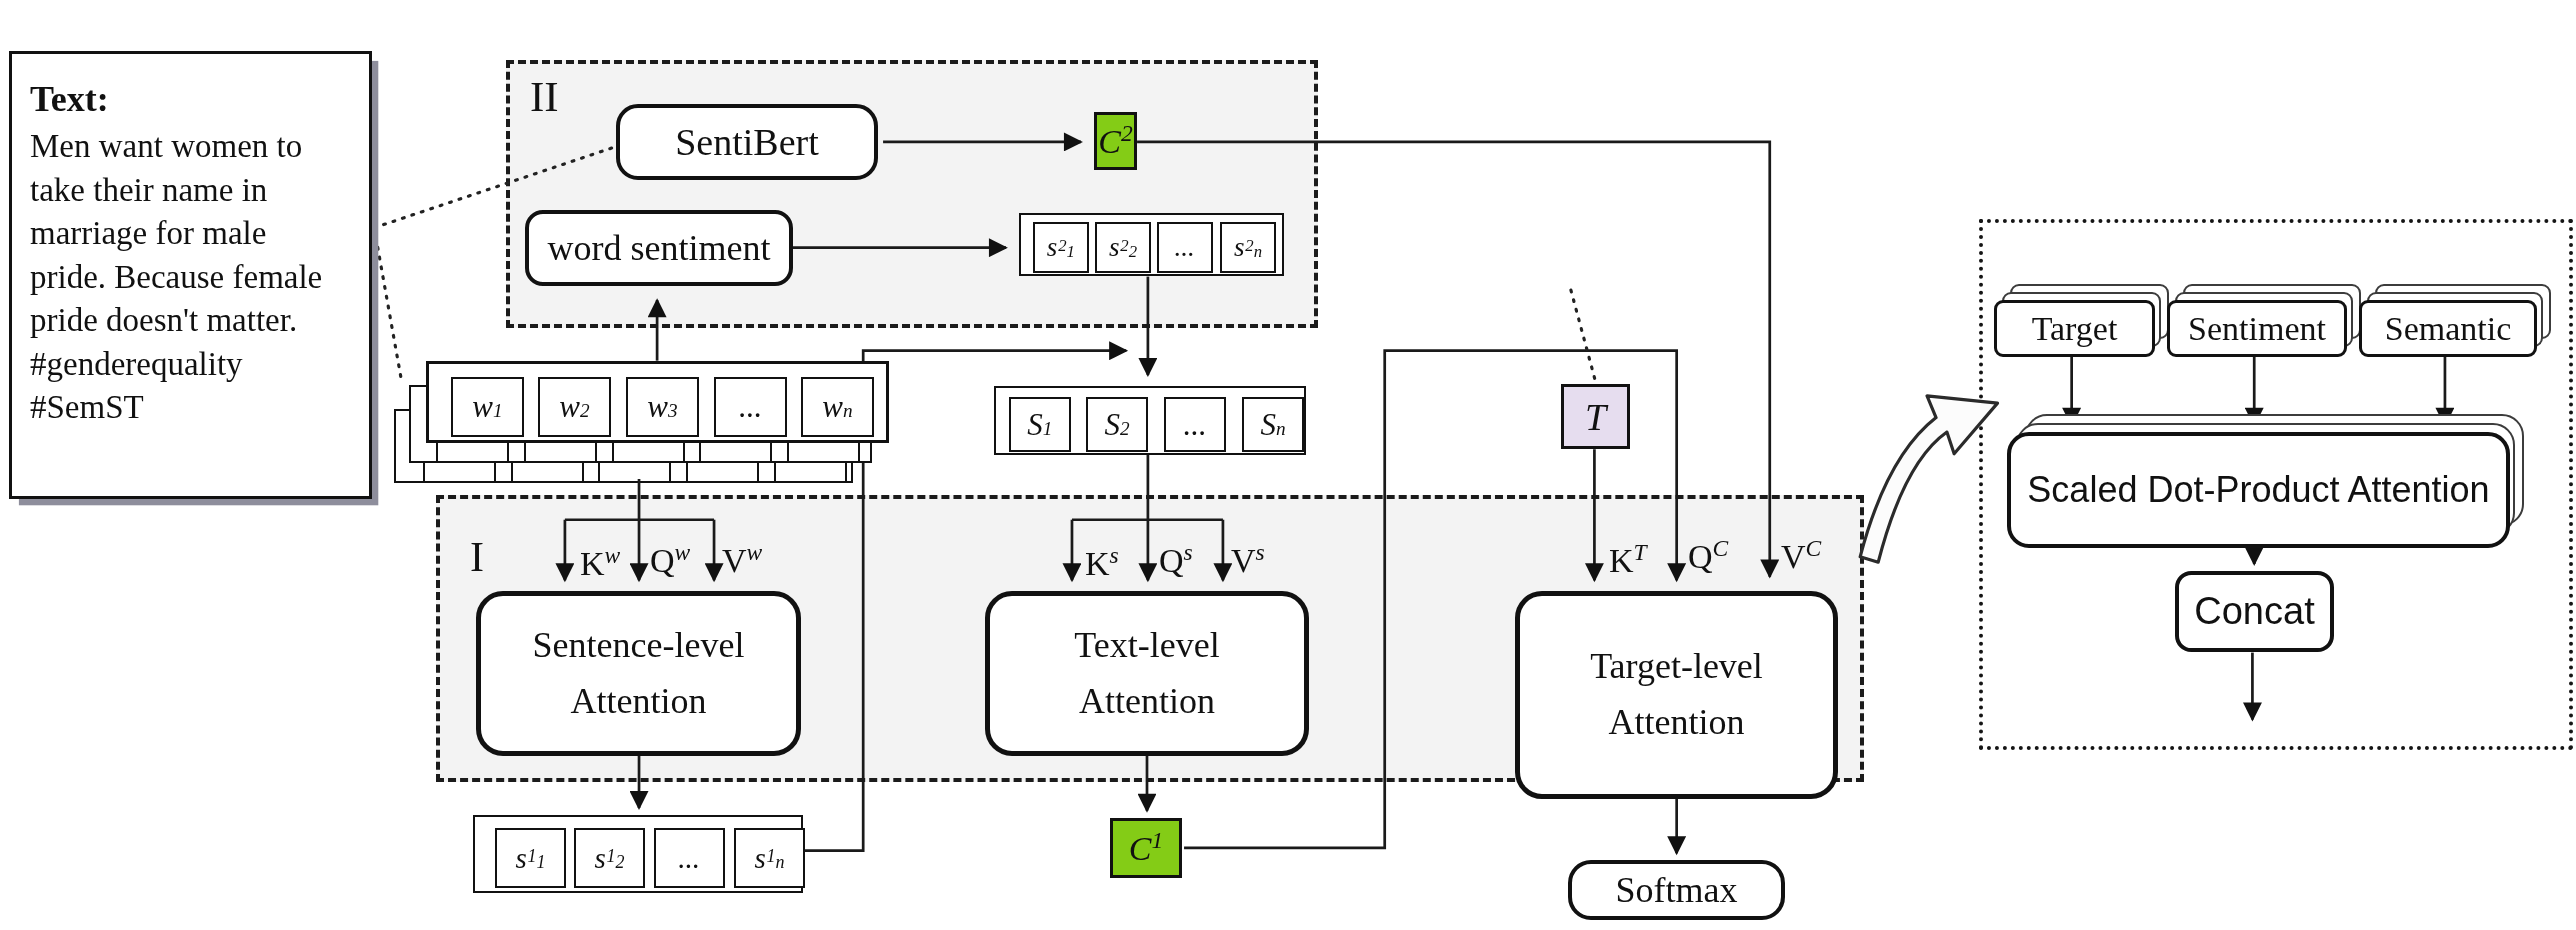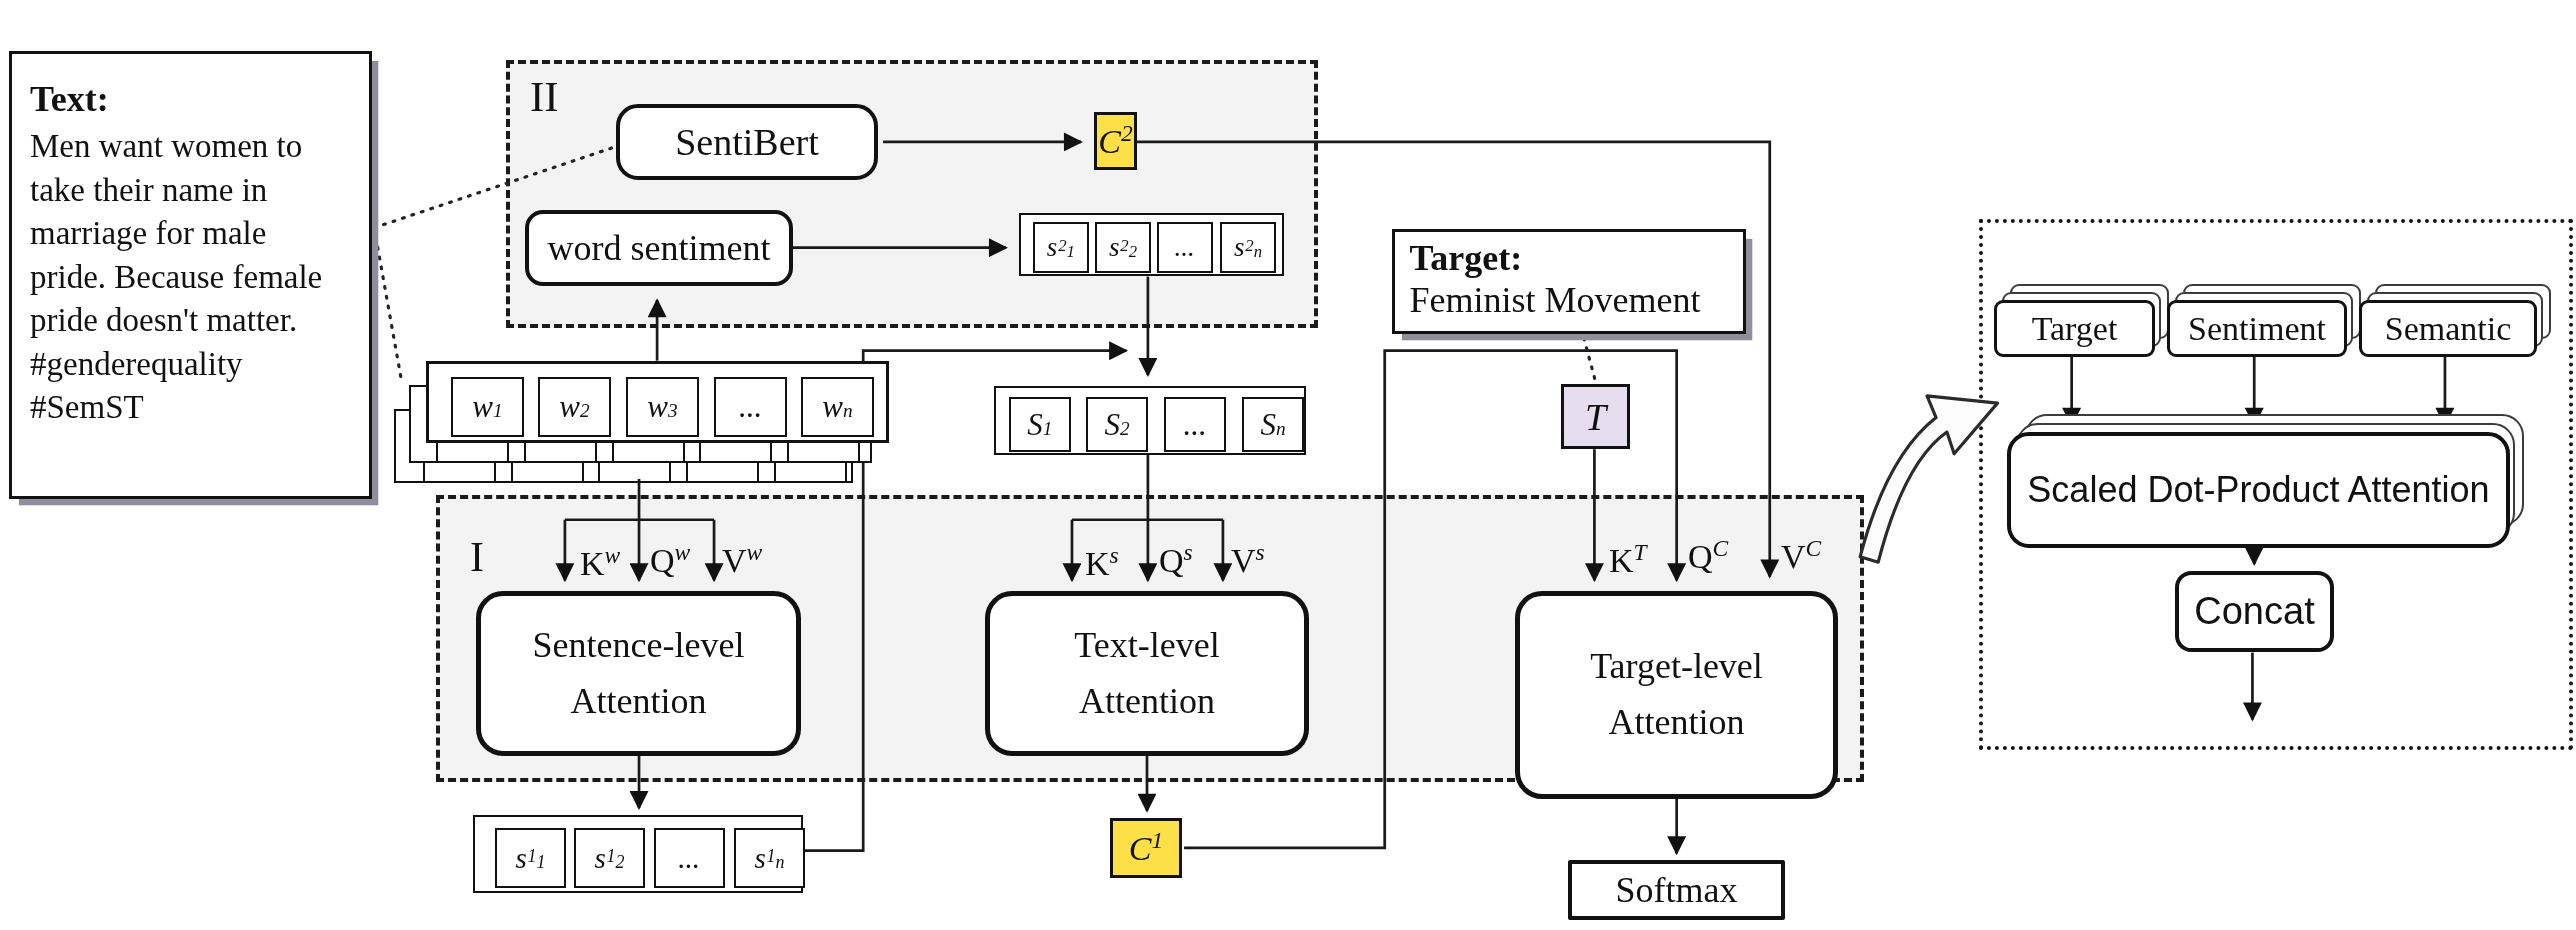--- a/index.html
+++ b/index.html
@@ -6,21 +6,21 @@
   #stage{position:relative;width:2576px;height:931px;background:#ffffff;overflow:hidden;
          font-family:"Liberation Serif","DejaVu Serif",serif;color:#111;}
   .abs{position:absolute;box-sizing:border-box;}
   
   .region{background:#f3f3f3;border:4.5px dashed #1b1b1b;z-index:1;}
   .panel{background:#ffffff;border:4.5px dotted #151515;z-index:1;}
   .rlabel{position:absolute;font-size:43px;z-index:4;}
   
   .rbox{background:#fff;border:4.5px solid #111;border-radius:22px;display:flex;align-items:center;
         justify-content:center;text-align:center;z-index:4;}
-  .sqbox{background:#fde047;border:3.2px solid #111;display:flex;align-items:center;justify-content:center;z-index:4;}
+  .sqbox{background:#84cc16;border:3.2px solid #111;display:flex;align-items:center;justify-content:center;z-index:4;}
   .attn{background:#fff;border:5px solid #111;border-radius:27px;display:flex;flex-direction:column;
         align-items:center;justify-content:center;font-size:36px;line-height:1.55;z-index:4;}
   .seq{background:#fff;border:2.7px solid #111;z-index:4;}
   .cell{position:absolute;background:#fff;border:2.7px solid #111;display:flex;align-items:center;
         justify-content:center;font-style:italic;z-index:5;}
   .cell sup{font-size:0.62em;margin-left:0.9px;transform:translateY(-1.8px);}
   .cell sub{font-size:0.62em;transform:translateY(3.6px);}
   .mathit{font-style:italic;}
   .kqv{position:absolute;font-size:34px;z-index:4;}
   .kqv sup{font-size:23.5px;font-style:italic;}
@@ -123,25 +123,20 @@
         <sup></sup>
         <sub></sub>
       </div>
     <div class="cell" style="left:199px;top:7.2px;width:52px;height:47px;font-size:27px;">
       <span>s</span>
         <sup>2</sup>
         <sub>n</sub>
       </div>
   </div>
 
-  <div class="abs shadowed" style="left:1392px;top:185px;width:354px;height:105px;background:#fff;border:3.6px solid #111;
-              padding:5.4px 14.5px;z-index:4;">
-    <div style="font-weight:bold;font-size:36px;">Target:</div>
-    <div style="font-size:36px;">Feminist Movement</div>
-  </div>
   <div class="abs sqbox" style="left:1561px;top:384px;width:69px;height:65px;background:#e6ddef;font-size:38px;">
     <span class="mathit">T</span>
   </div>
 
   <div class="abs layer" style="left:394px;top:409px;width:459px;height:74px;z-index:2;">
     <div class="sliver" style="left:27px;top:40px;width:69px;height:54px;"></div>
     <div class="sliver" style="left:115px;top:40px;width:69px;height:54px;"></div>
     <div class="sliver" style="left:202px;top:40px;width:69px;height:54px;"></div>
     <div class="sliver" style="left:290px;top:40px;width:69px;height:54px;"></div>
     <div class="sliver" style="left:378px;top:40px;width:69px;height:54px;"></div>
@@ -247,21 +242,21 @@
       <span>s</span>
         <sup>1</sup>
         <sub>n</sub>
       </div>
   </div>
 
   <div class="abs sqbox" style="left:1110px;top:818px;width:72px;height:60px;font-size:34px;">
     <span class="mathit"><span>C</span><sup style="font-size:23.5px;">1</sup></span>
   </div>
 
-  <div class="abs rbox" style="left:1568px;top:860px;width:217px;height:60px;font-size:36px;border-radius:2px;">
+  <div class="abs rbox" style="left:1568px;top:860px;width:217px;height:60px;font-size:36px;border-radius:23px;">
     <span>Softmax</span>
   </div>
 
   <div class="stackwrap" style="left:1994px;top:300px;width:155px;height:51px;">
     <div class="ghost" style="left:16.3px;top:-16.3px;width:155px;height:51px;border-radius:9px;"></div>
     <div class="ghost" style="left:8.1px;top:-8.1px;width:155px;height:51px;border-radius:9px;"></div>
     <div class="main" style="font-size:34px;">
         <span>Target</span>
       </div>
   </div>

